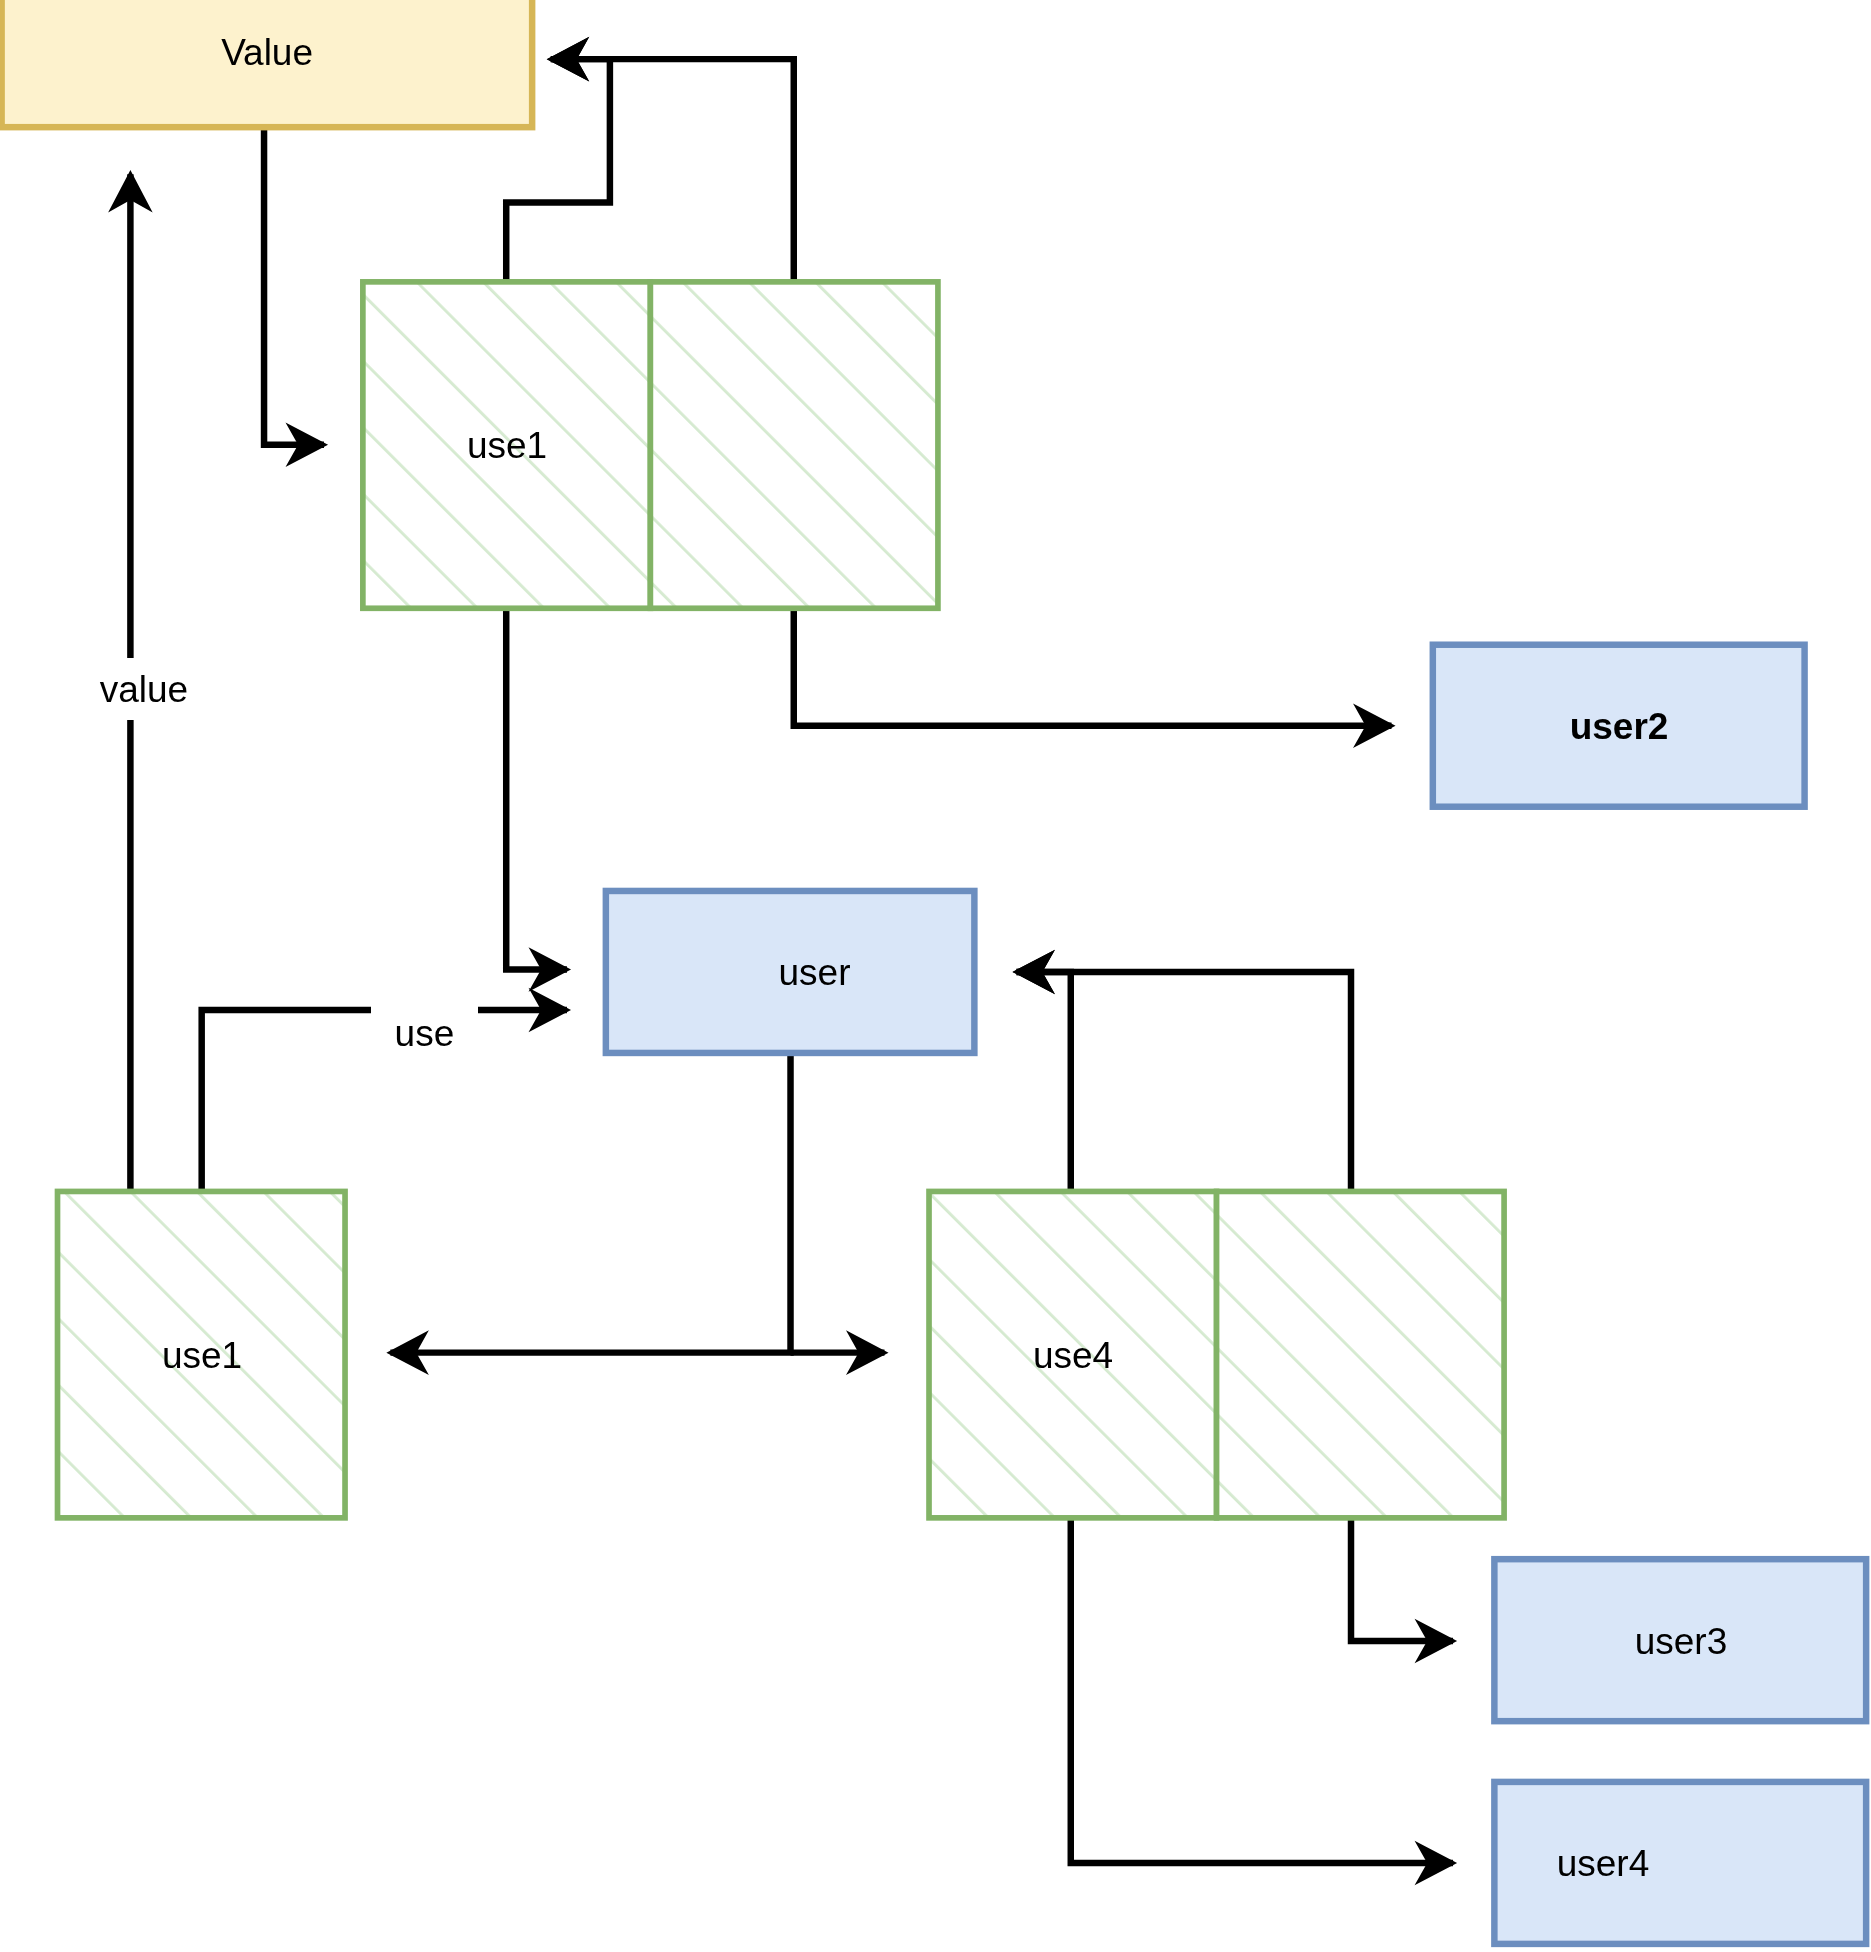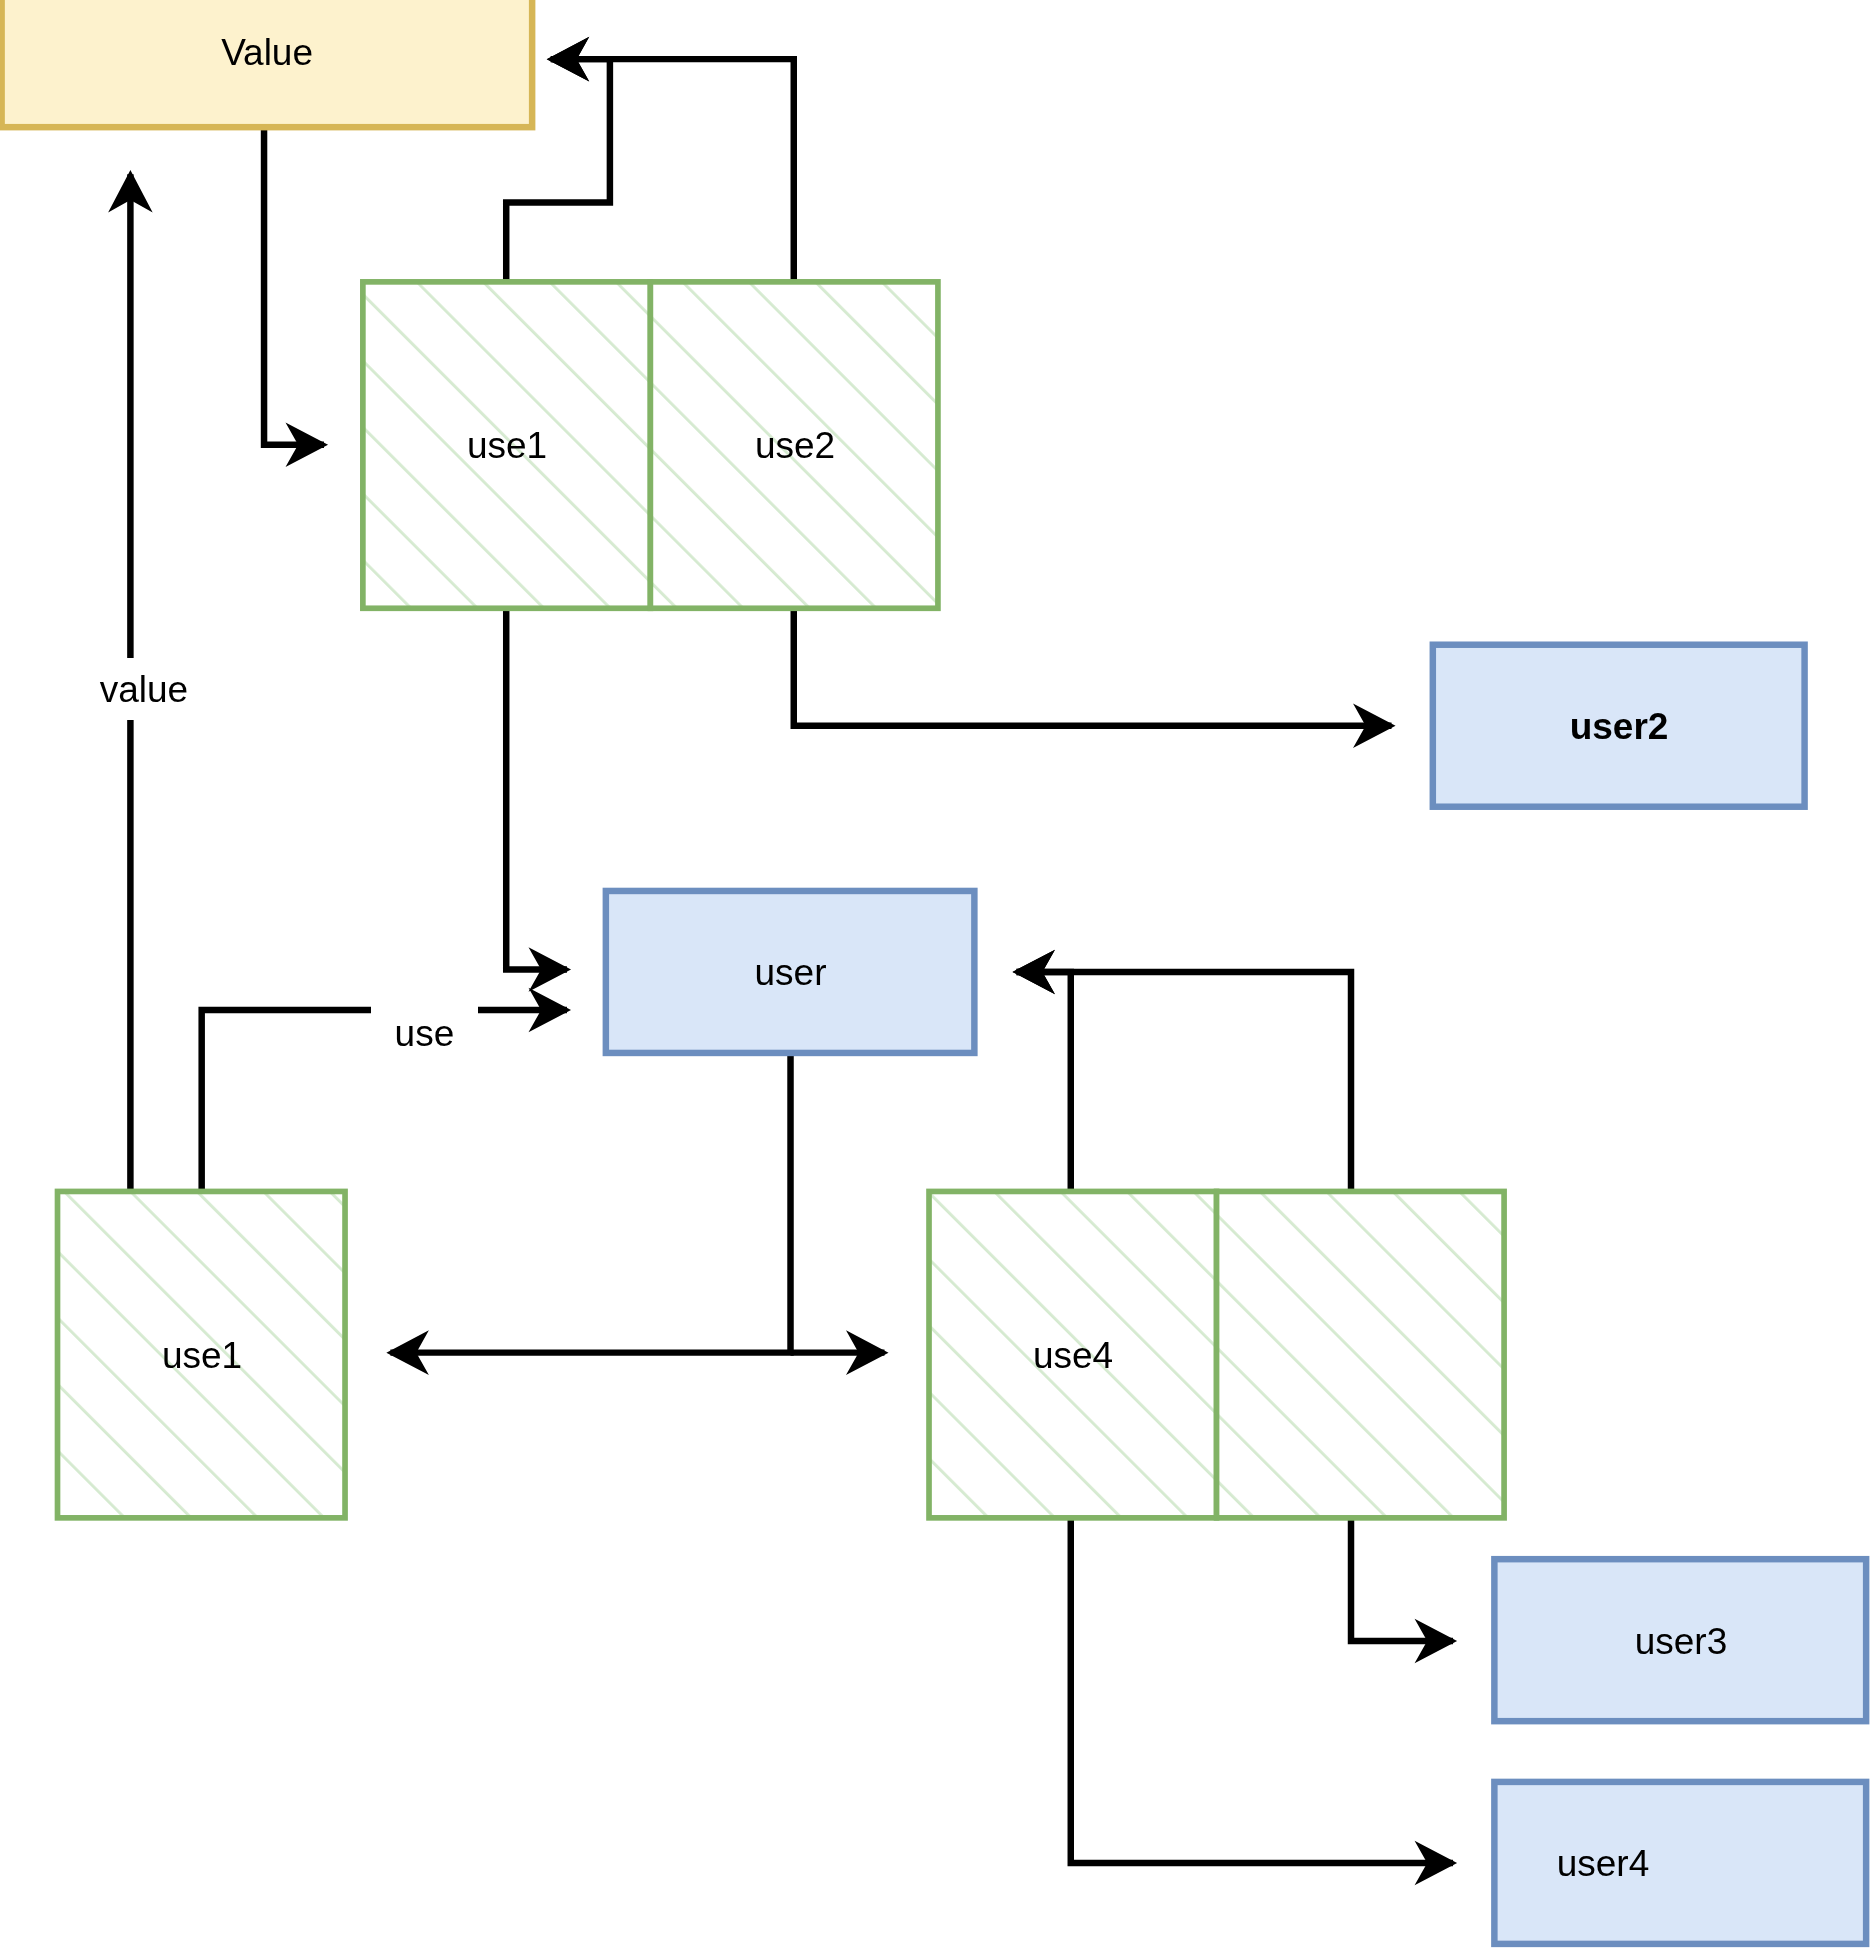--- a/index.html
+++ b/index.html
@@ -81,25 +81,24 @@
 
       <rect x="1845" y="1925" width="459" height="200" fill="#d9e6f8" stroke="#6c8ebf" stroke-width="8"></rect>
       <rect x="1845" y="2200" width="459" height="200" fill="#d9e6f8" stroke="#6c8ebf" stroke-width="8"></rect>
     </g>
   </svg>
 
   <div class="node-label" style="left:1.6px;   top:-23px;  width:531px; height:150px;">Value</div>
 
   <div class="node-label" style="left:363px; top:282px;  width:288px; height:326px;">use1</div>
 
-  <div class="node-label" style="left:651px; top:282px;  width:288px; height:326px;">use2</div>
 
   <div class="node-label" style="left:1433px;top:645px;  width:372px; height:162px;font-weight:bold;">user2</div>
 
-  <div class="node-label" style="left:606px; top:891px; width:369px; height:162px;">user</div>
+  <div class="node-label" style="left:630px; top:891px; width:369px; height:162px;">user</div>
 
   <div class="node-label" style="left:58px;  top:1192px; width:288px; height:326px;">use1</div>
 
   <div class="node-label" style="left:929px;top:1192px; width:288px; height:326px;">use4</div>
 
 
   <div class="node-label" style="left:1495px;top:1560px; width:372px; height:162px;">user3</div>
 
   <div class="node-label" style="left:1417px;top:1782px; width:372px; height:162px;">user4</div>
 

